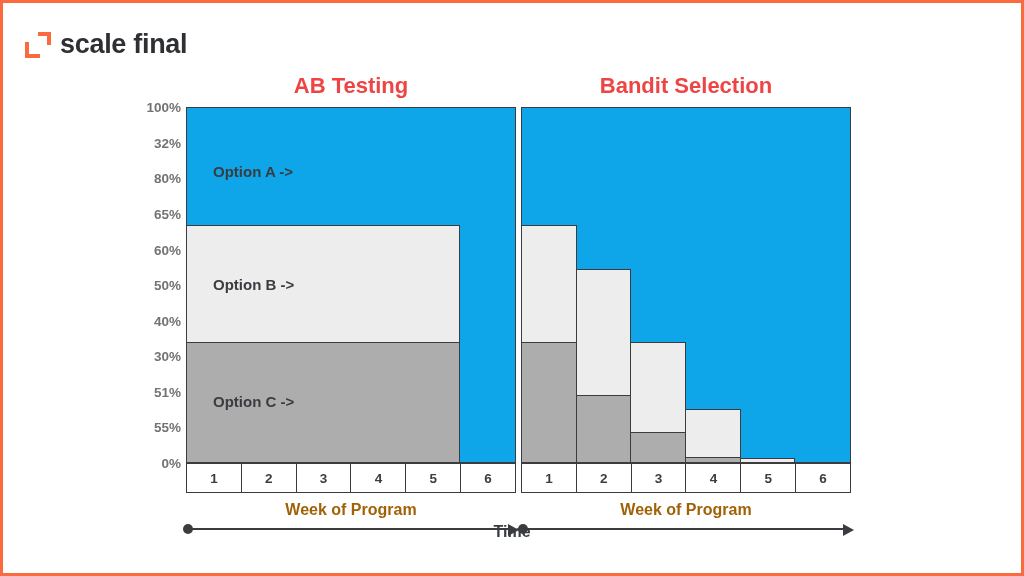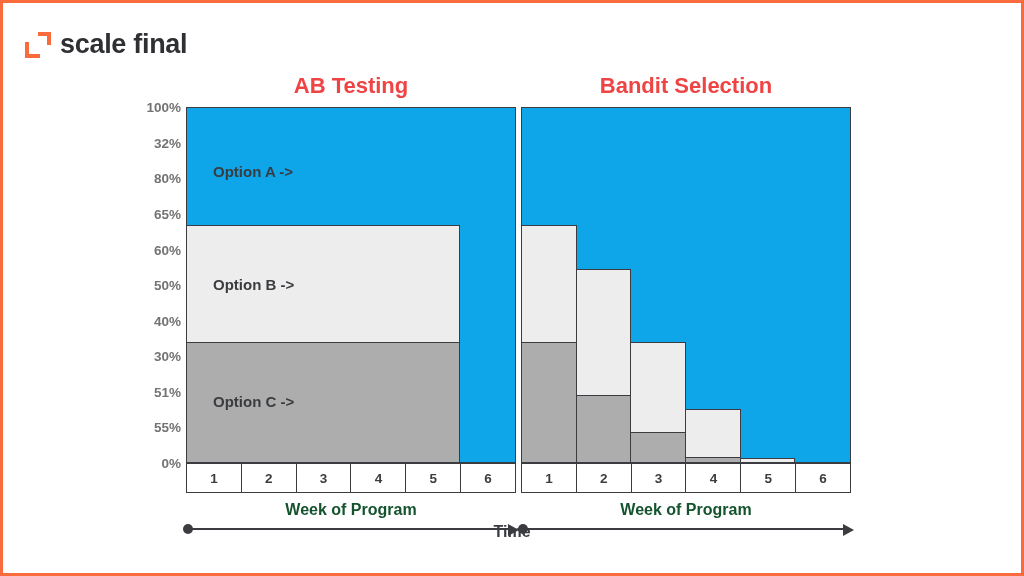--- a/index.html
+++ b/index.html
@@ -87,21 +87,21 @@
   .xcell{
     flex:1;display:flex;align-items:center;justify-content:center;
     font-size:13.5px;font-weight:700;color:#3a3c40;
     border-right:1.6px solid #3a3c40;
     box-sizing:border-box;
   }
   .xcell:last-child{border-right:none;}
 
   .axis-caption{
     position:absolute;top:498px;height:22px;
-    font-size:16px;font-weight:700;color:#14532d;text-align:center;
+    font-size:16px;font-weight:700;color:#a16207;text-align:center;
   }
   #cap-ab{left:183px;width:330px;}
   #cap-bandit{left:518px;width:330px;}
 
   
   .timearrow{position:absolute;top:520px;height:12px;}
   #arrow-ab{left:180px;width:336px;}
   #arrow-bandit{left:515px;width:336px;}
   .timearrow .bar{position:absolute;left:5px;right:8px;top:5px;height:2.4px;background:#3a3c40;}
   .timearrow .dot{position:absolute;left:0;top:1px;width:10px;height:10px;border-radius:50%;background:#3a3c40;}

